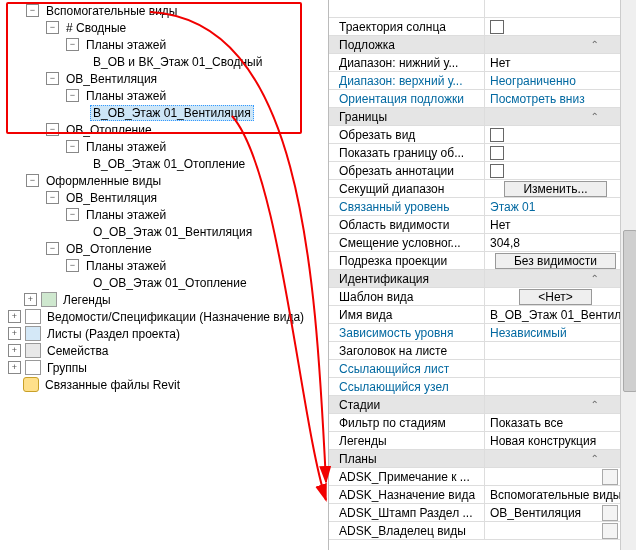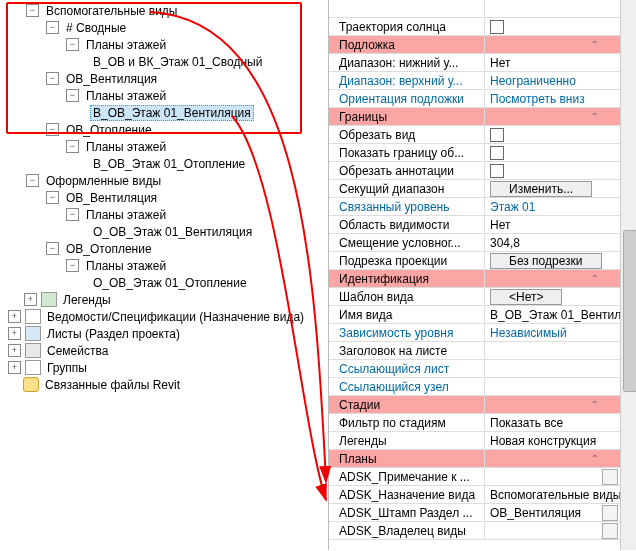--- a/index.html
+++ b/index.html
@@ -21,25 +21,25 @@
 .ico.link{background:#ffe08a;border:1px solid #c8a028;border-radius:3px}
 
 .redbox{position:absolute;border:2px solid #f10000;border-radius:2px;left:6px;top:2px;width:292px;height:128px}
 
 .prop-pane{position:absolute;left:328px;top:0;width:308px;height:550px;border-left:1px solid #bbb;background:#fff}
 .prop-pane .scrollbar{position:absolute;right:0;top:0;width:16px;height:550px;background:#efefef;border-left:1px solid #ccc}
 .prop-pane .scrollbar .thumb{position:absolute;left:2px;width:12px;background:#cfcfcf;border:1px solid #aaa;border-radius:2px}
 .prop-row{display:flex;align-items:center;height:17px;border-bottom:1px solid #ddd}
 .prop-row .k{width:145px;padding-left:10px;overflow:hidden;text-overflow:ellipsis;white-space:nowrap}
 .prop-row .v{flex:1;padding-left:5px;overflow:hidden;text-overflow:ellipsis;white-space:nowrap;border-left:1px solid #ddd;height:100%;display:flex;align-items:center}
-.prop-row.header{background:#fca5a5;font-weight:400}
+.prop-row.header{background:#e5e5e5;font-weight:400}
 .prop-row.header .k{font-weight:400}
 .prop-row.header .toggle{position:absolute;right:22px;font-size:10px;color:#666}
 .prop-row.disabled{color:#0369a1}
-.prop-row.center .v{}
+.prop-row.center .v{justify-content:center}
 .prop-row .btn{background:#efefef;border:1px solid #999;padding:0 18px;height:14px;display:flex;align-items:center;font-size:12px}
 .chk{width:12px;height:12px;border:1px solid #666;background:#fff}
 .prop-row .param-btn{width:14px;height:14px;border:1px solid #aaa;background:#f4f4f4;margin-right:3px;flex:none}
 
 #arrows{position:absolute;left:0;top:0;pointer-events:none}
 </style>
 </head>
 <body>
 <div id="wrap">
 
@@ -206,21 +206,21 @@
           <span class="k">Область видимости</span>
           <span class="v">Нет</span>
         </div>
     <div class="prop-row">
           <span class="k">Смещение условног...</span>
           <span class="v">304,8</span>
         </div>
     <div class="prop-row center">
           <span class="k">Подрезка проекции</span>
           <span class="v">
-            <span class="btn">Без подрезки</span>
+            <span class="btn">Без видимости</span>
           </span>
         </div>
     <div class="prop-row header">
           <span class="k">Идентификация</span>
           <span class="v"></span>
           <span class="toggle">⌃</span>
         </div>
     <div class="prop-row center">
           <span class="k">Шаблон вида</span>
           <span class="v">

